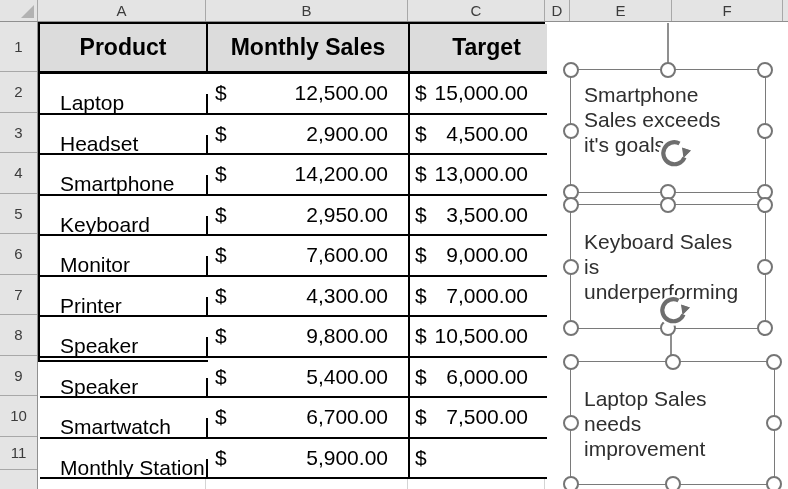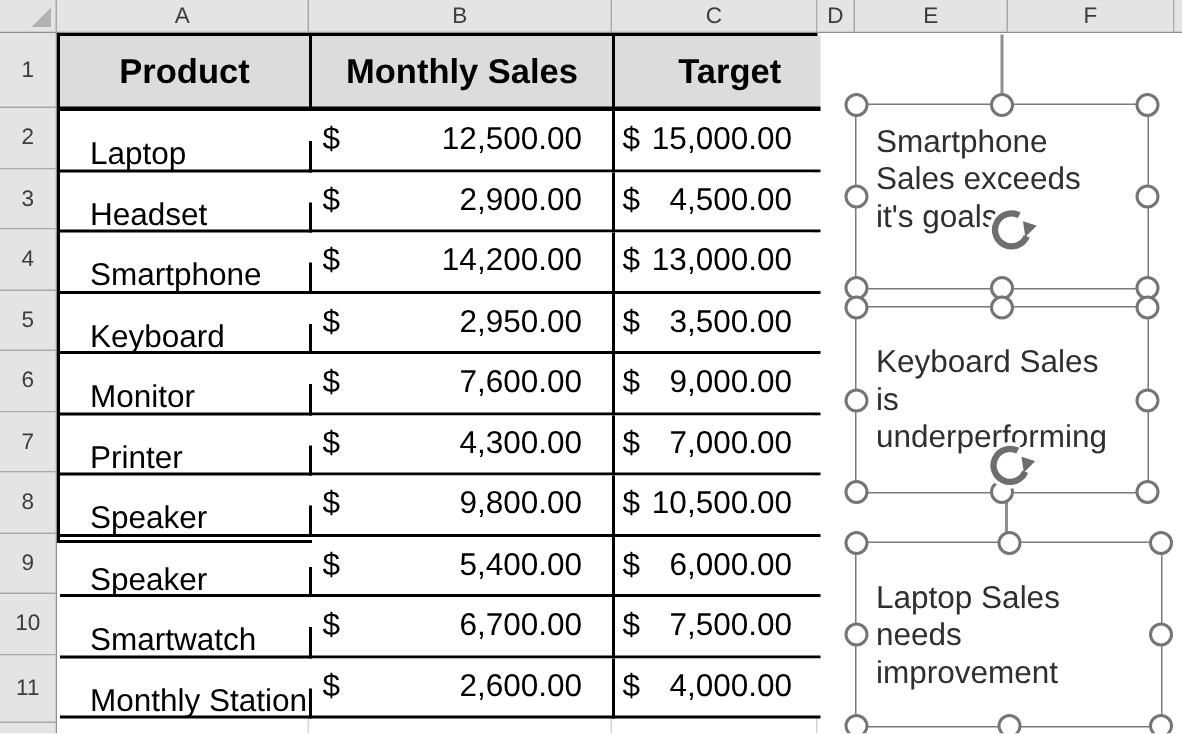--- a/index.html
+++ b/index.html
@@ -74,21 +74,21 @@
       <div class="rowhead" style="height: 50px;">1</div>
       <div class="rowhead" style="height: 40.5px;">2</div>
       <div class="rowhead" style="height: 40.5px;">3</div>
       <div class="rowhead" style="height: 40.5px;">4</div>
       <div class="rowhead" style="height: 40.5px;">5</div>
       <div class="rowhead" style="height: 40.5px;">6</div>
       <div class="rowhead" style="height: 40.5px;">7</div>
       <div class="rowhead" style="height: 40.5px;">8</div>
       <div class="rowhead" style="height: 40.5px;">9</div>
       <div class="rowhead" style="height: 40.5px;">10</div>
-      <div class="rowhead" style="height: 45px;">11</div>
+      <div class="rowhead" style="height: 33px;">11</div>
       <div class="rowhead" style="height: 12px; border-bottom: none;"></div>
     </div>
 
   <div class="faint-v" style="left:205px;"></div>
   <div class="faint-v" style="left:407px;"></div>
   <div class="faint-v" style="left:544px;"></div>
 
   <div id="table">
     <div class="th">Product</div>
     <div class="th">Monthly Sales</div>
@@ -219,25 +219,24 @@
           <span>7,500.00</span>
         </div>
       </div>
 
       <div class="row-frag">
         <div class="td name">
           <span>Monthly Station</span>
         </div>
         <div class="td money b">
           <span>$</span>
-          <span>2,600.00</span>
-        </div>
-        <div class="td money c last">
-          <span>$</span>
-          <span>4,000.00</span>
+          <span>5,900.00</span>
+        </div>
+        <div class="td money c last">
+          <span>$</span>
         </div>
       </div>
     </div>
 
   <div class="stem" style="left:667px;top:23px;height:46px;"></div>
   <div class="stem" style="left:670px;top:329px;height:32px;"></div>
 
   <div class="tbox tb-top" style="left:570px;top:69px;width:196px;height:124px;">
     <div class="tline">Smartphone</div>
     <div class="tline">Sales exceeds</div>

